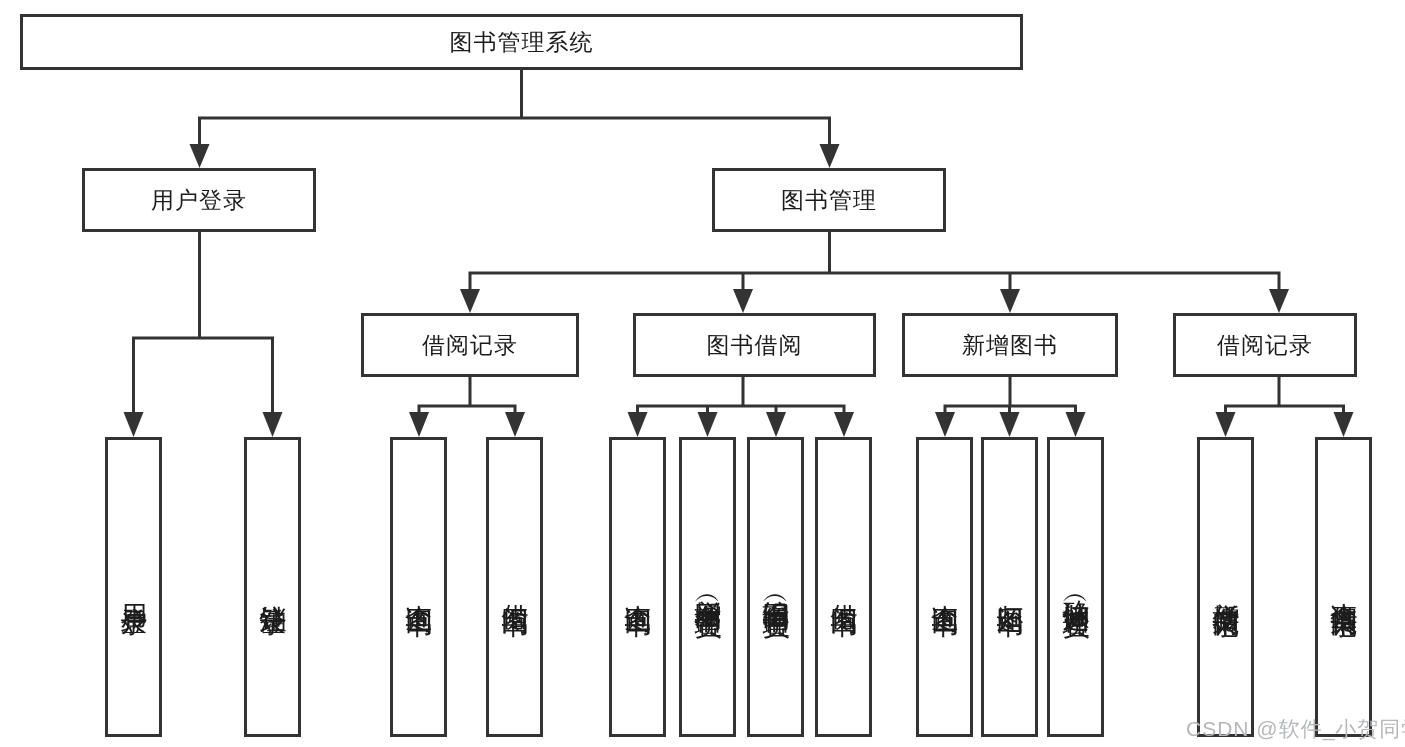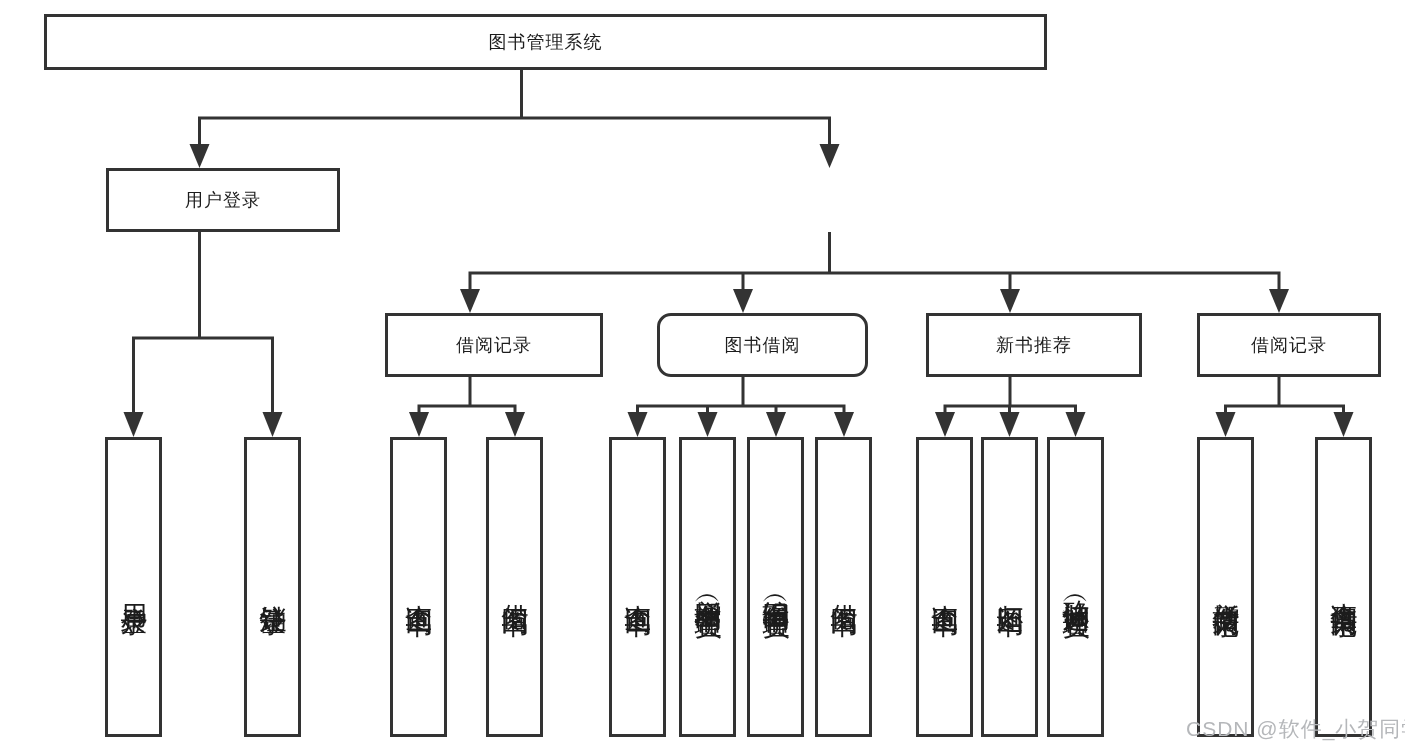--- a/index.html
+++ b/index.html
@@ -11,25 +11,24 @@
     overflow:hidden;
   }
   .box{
     position:absolute;
     box-sizing:border-box;
     background:#ffffff;
     border:3px solid #333333;
     display:flex;
     align-items:center;
     justify-content:center;
-    font-size:18px;
+    font-size:23px;
     color:#1c1c1c;
     letter-spacing:1px;
     z-index:2;
-    margin-left:24px;
   }
   .vbox{
     position:absolute;
     box-sizing:border-box;
     background:#ffffff;
     border:3px solid #333333;
     display:flex;
     align-items:center;
     justify-content:center;
     z-index:2;
@@ -97,24 +96,25 @@
       <polygon points="999.5,412 1019.5,412 1009.5,437"></polygon>
       <polygon points="1065.5,412 1085.5,412 1075.5,437"></polygon>
       <polygon points="1215.5,412 1235.5,412 1225.5,437"></polygon>
       <polygon points="1333.5,412 1353.5,412 1343.5,437"></polygon>
     </g>
   </svg>
 
   <div class="box" style="left:20px;top:14px;width:1003px;height:56px;">图书管理系统</div>
 
   <div class="box" style="left:82px;top:168px;width:234px;height:64px;">用户登录</div>
+  <div class="box" style="left:712px;top:168px;width:234px;height:64px;">图书管理</div>
 
   <div class="box" style="left:361px;top:313px;width:218px;height:64px;">借阅记录</div>
-  <div class="box" style="left:633px;top:313px;width:211px;height:64px;border-radius:14px;">图书借阅</div>
-  <div class="box" style="left:902px;top:313px;width:216px;height:64px;">新书推荐</div>
+  <div class="box" style="left:633px;top:313px;width:243px;height:64px;">图书借阅</div>
+  <div class="box" style="left:902px;top:313px;width:216px;height:64px;">新增图书</div>
   <div class="box" style="left:1173px;top:313px;width:184px;height:64px;">借阅记录</div>
 
   <div class="vbox" style="left:105px;top:437px;width:57px;height:300px;">
     <span class="vtext">用户登录</span>
   </div>
   <div class="vbox" style="left:244px;top:437px;width:57px;height:300px;">
     <span class="vtext">注销登录</span>
   </div>
 
   <div class="vbox" style="left:390px;top:437px;width:57px;height:300px;">

